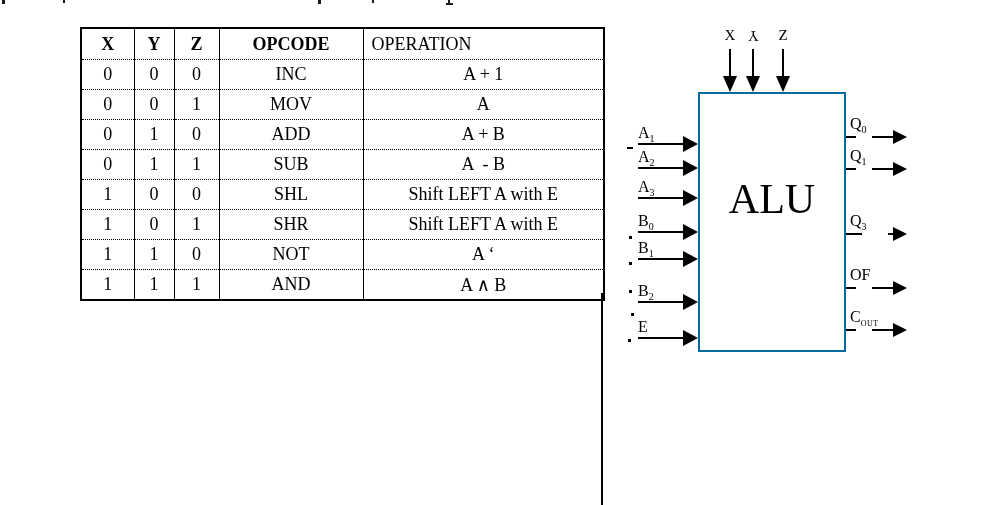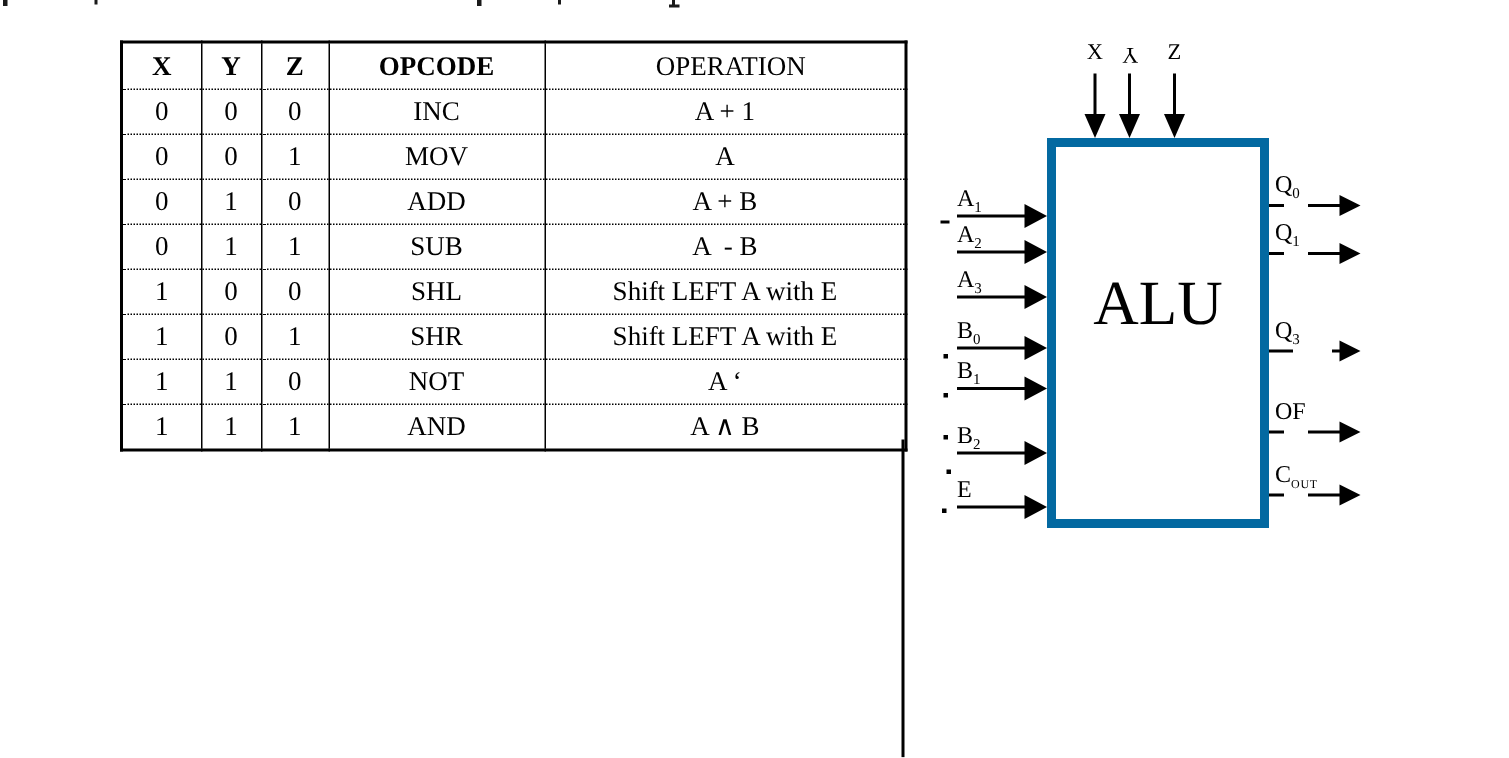--- a/index.html
+++ b/index.html
@@ -15,31 +15,31 @@
     border-collapse:collapse; table-layout:fixed;
     border:2px solid #000; font-size:18px;
   }
   #opcode-table th, #opcode-table td {
     border-left:1px solid #000;
     border-top:1px dotted #000;
     text-align:center; vertical-align:middle;
     padding:0; white-space:pre; overflow:hidden;
   }
   #opcode-table thead th { border-top:none; height:30px; font-weight:bold; }
-  #opcode-table thead th.hdr-operation { font-weight:normal; text-align:center; padding-left:8px; }
+  #opcode-table thead th.hdr-operation { font-weight:normal; text-align:left; padding-left:8px; }
   #opcode-table tbody td { height:29px; font-weight:normal; }
   #opcode-table th:first-child, #opcode-table td:first-child { border-left:none; }
 
   
   #divider-line { position:absolute; left:601px; top:293px; width:2px; height:212px; background:#000; }
 
   
   #alu-box {
     position:absolute; left:698px; top:92px; width:148px; height:260px;
-    border:6px solid #0369a1; box-sizing:border-box; background:#fff;
+    border:2px solid #0369a1; box-sizing:border-box; background:#fff;
     text-align:center;
   }
   #alu-box .alu-label { display:block; margin-top:84px; font-size:42px; line-height:1; }
 
   .tpin { position:absolute; width:22px; height:66px; top:27px; }
   .tpin .pin-label { position:absolute; top:0; left:0; width:22px; text-align:center; font-size:15px; }
   .tpin .vwire { position:absolute; left:10px; top:22px; width:2px; height:28px; background:#000; }
   .tpin .arrow-down { position:absolute; left:4px; top:49px; width:0; height:0;
     border-left:7px solid transparent; border-right:7px solid transparent; border-top:16px solid #000; }
   .rot { display:inline-block; transform:rotate(180deg); }

